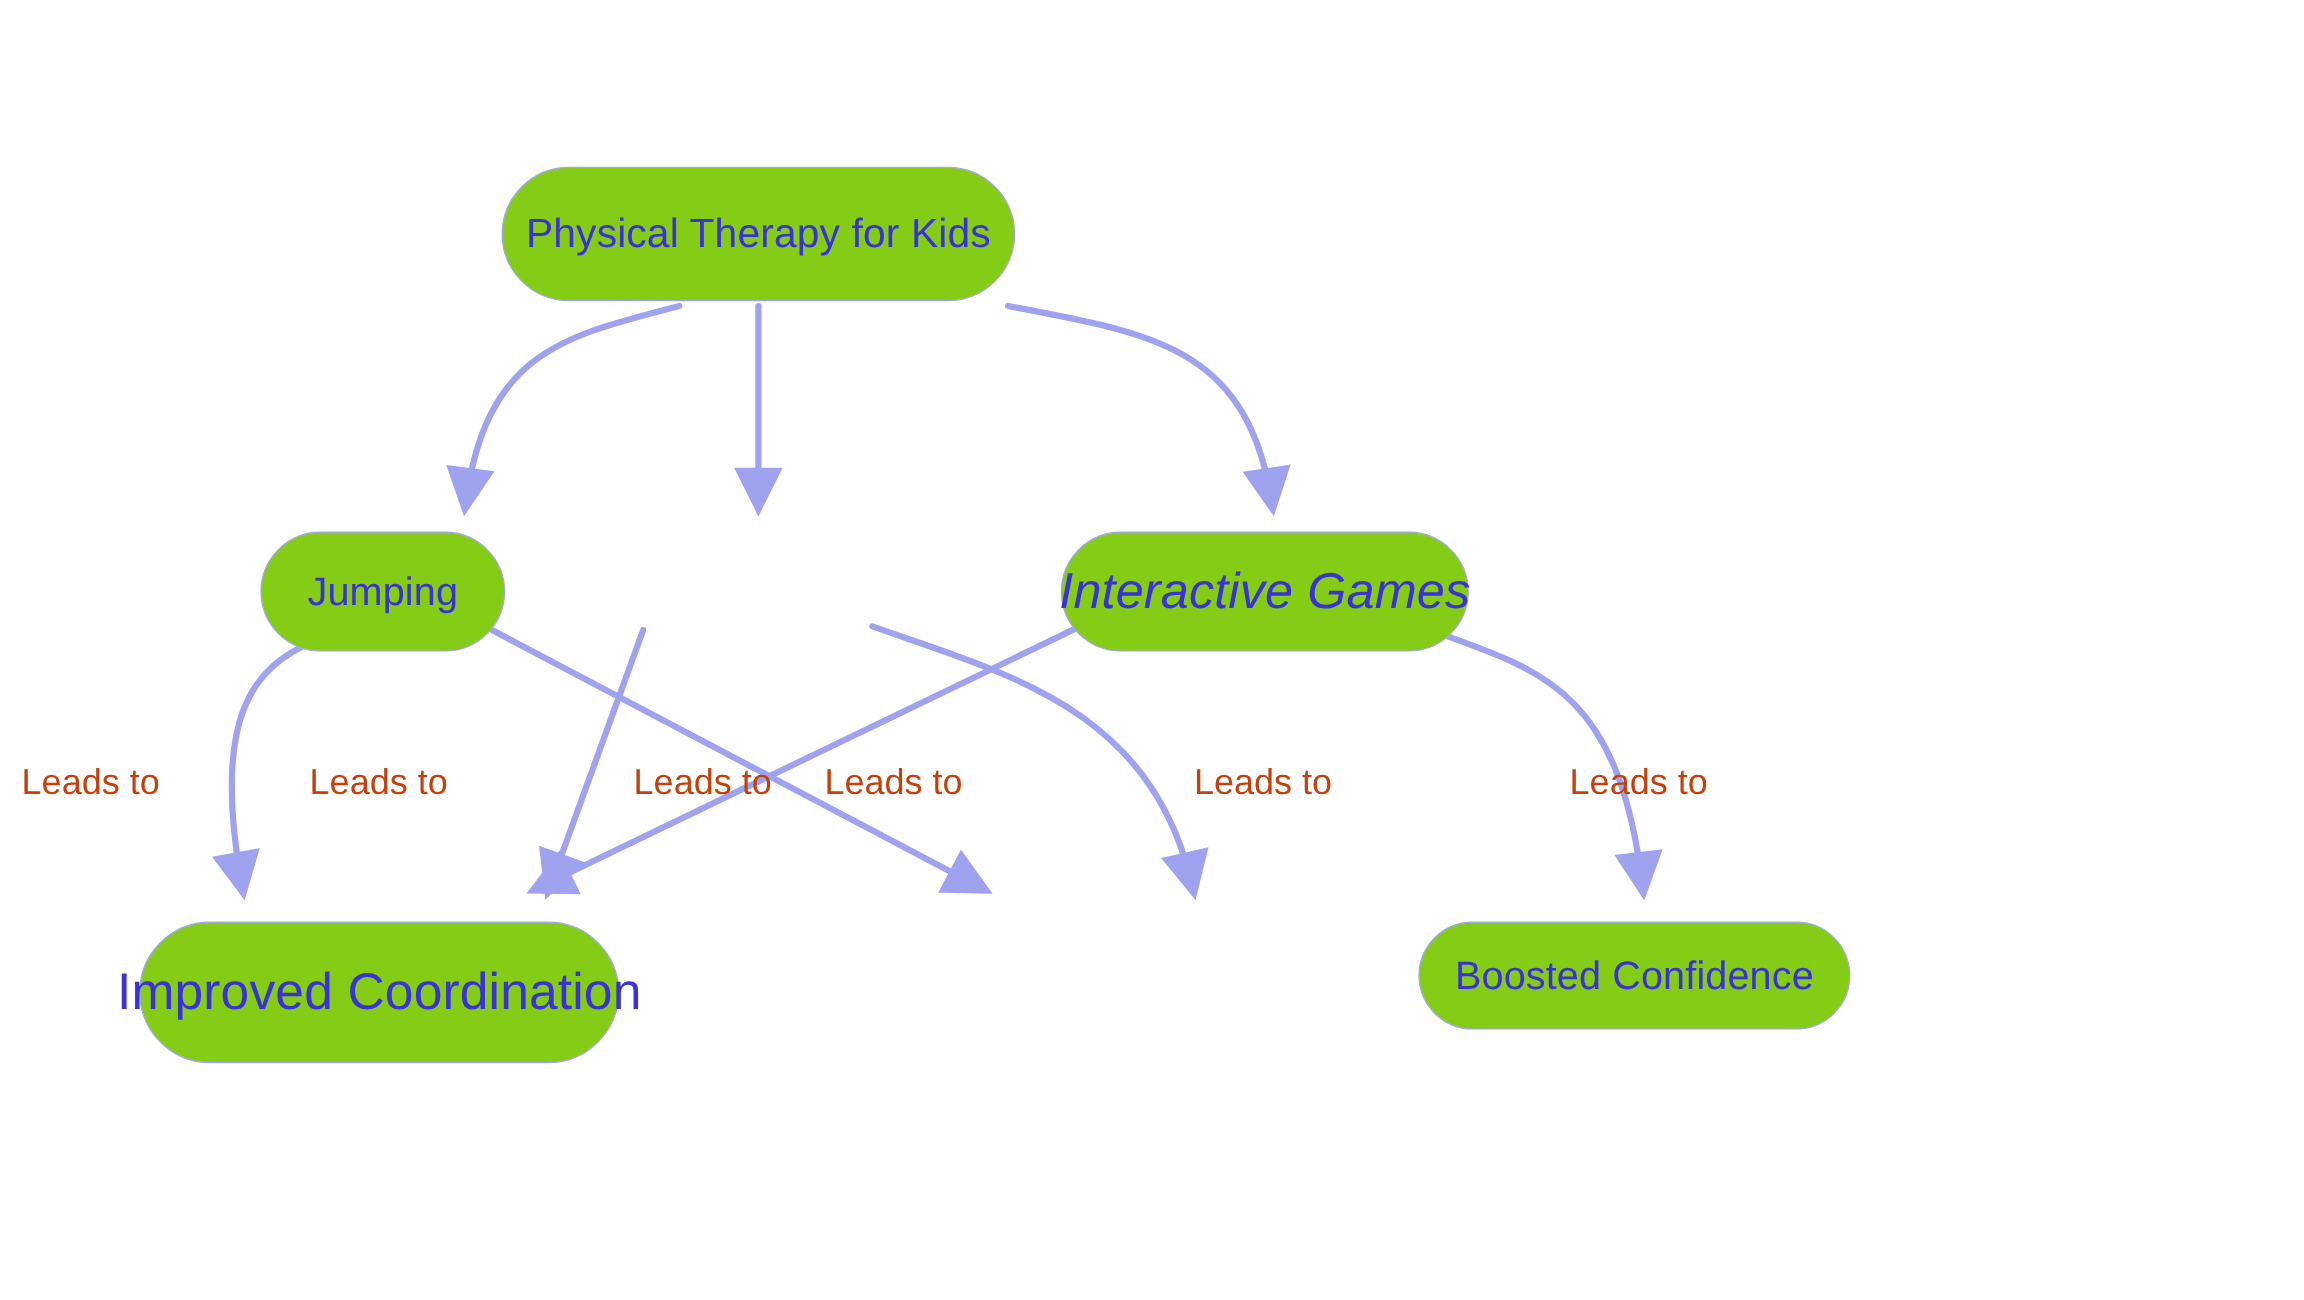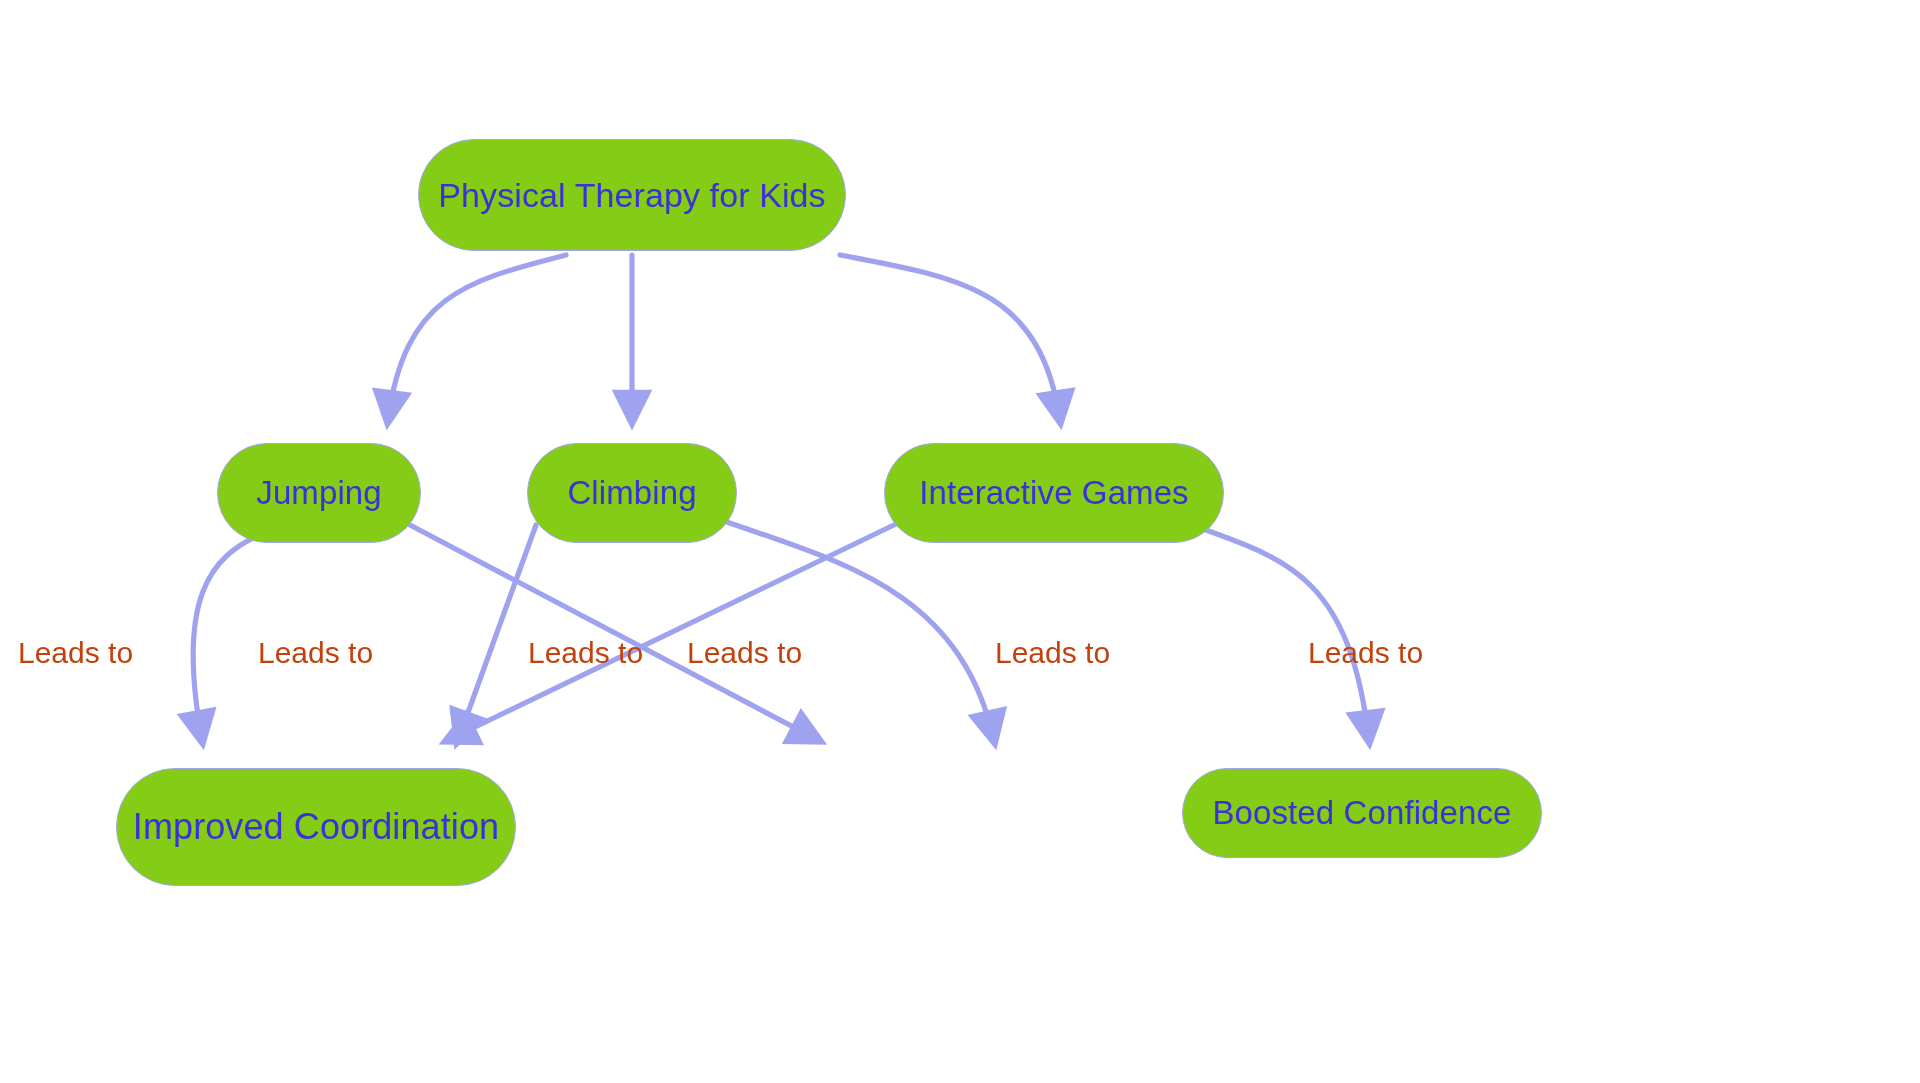--- a/index.html
+++ b/index.html
@@ -90,29 +90,26 @@
   </svg>
 
   <div class="node" style="left:418px; top:139px; width:428px; height:112px; font-size:34px;">
     <span class="node-label">Physical Therapy for Kids</span>
   </div>
 
   <div class="node" style="left:217px; top:443px; width:204px; height:100px; font-size:33px;">
     <span class="node-label">Jumping</span>
   </div>
 
-  <div class="node" style="left:527px; top:443px; width:210px; height:100px; font-size:33px;">
-    <span class="node-label">Climbing</span>
-  </div>
 
-  <div class="node" style="left:884px; top:443px; width:340px; height:100px; font-size:33px;">
+  <div class="node" style="left:884px; top:443px; width:340px; height:100px; font-size:42px;font-style:italic;">
     <span class="node-label">Interactive Games</span>
   </div>
 
-  <div class="node" style="left:116px; top:768px; width:400px; height:118px; font-size:36px;">
+  <div class="node" style="left:116px; top:768px; width:400px; height:118px; font-size:43px;">
     <span class="node-label">Improved Coordination</span>
   </div>
 
 
   <div class="node" style="left:1182px; top:768px; width:360px; height:90px; font-size:33px;">
     <span class="node-label">Boosted Confidence</span>
   </div>
 
   <div class="edge-label" style="left:18px; top:636px;">Leads to</div>
   <div class="edge-label" style="left:258px; top:636px;">Leads to</div>

